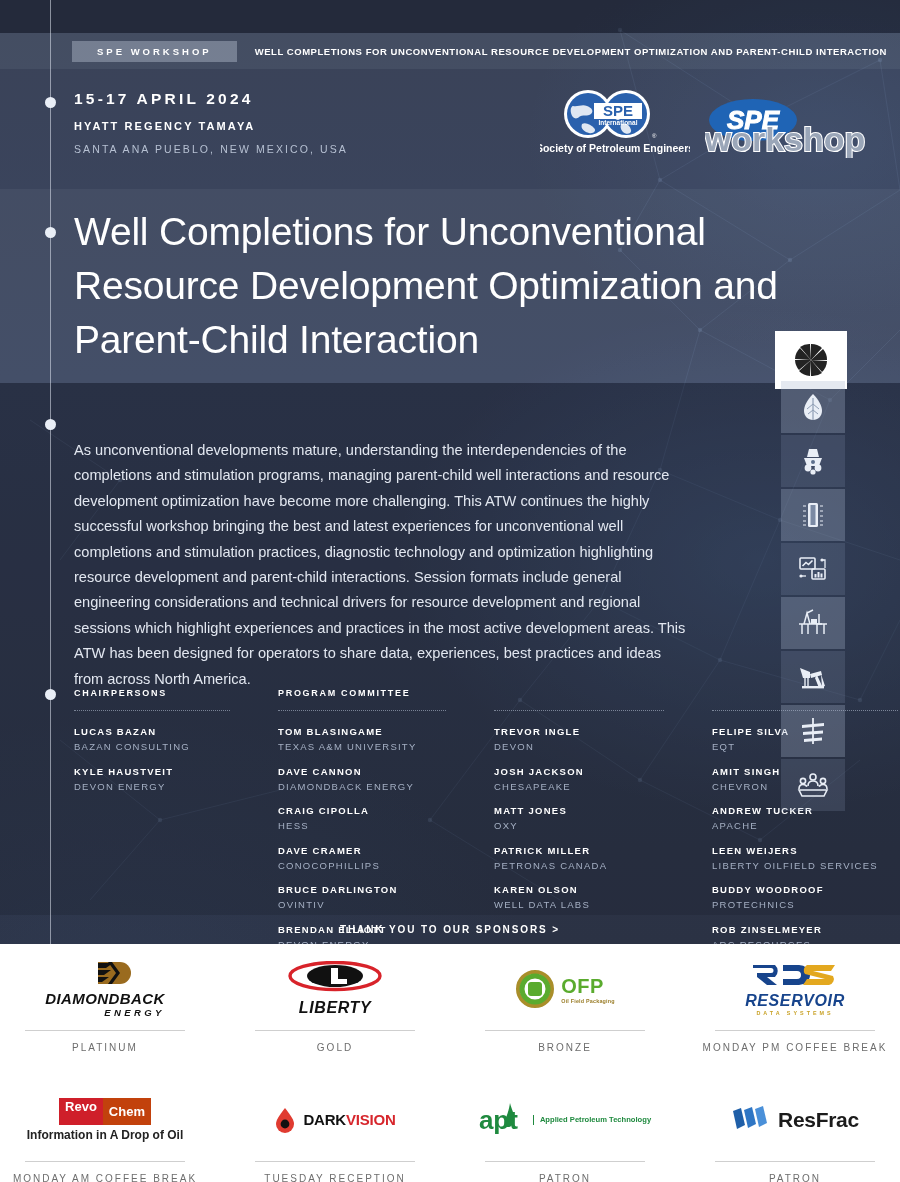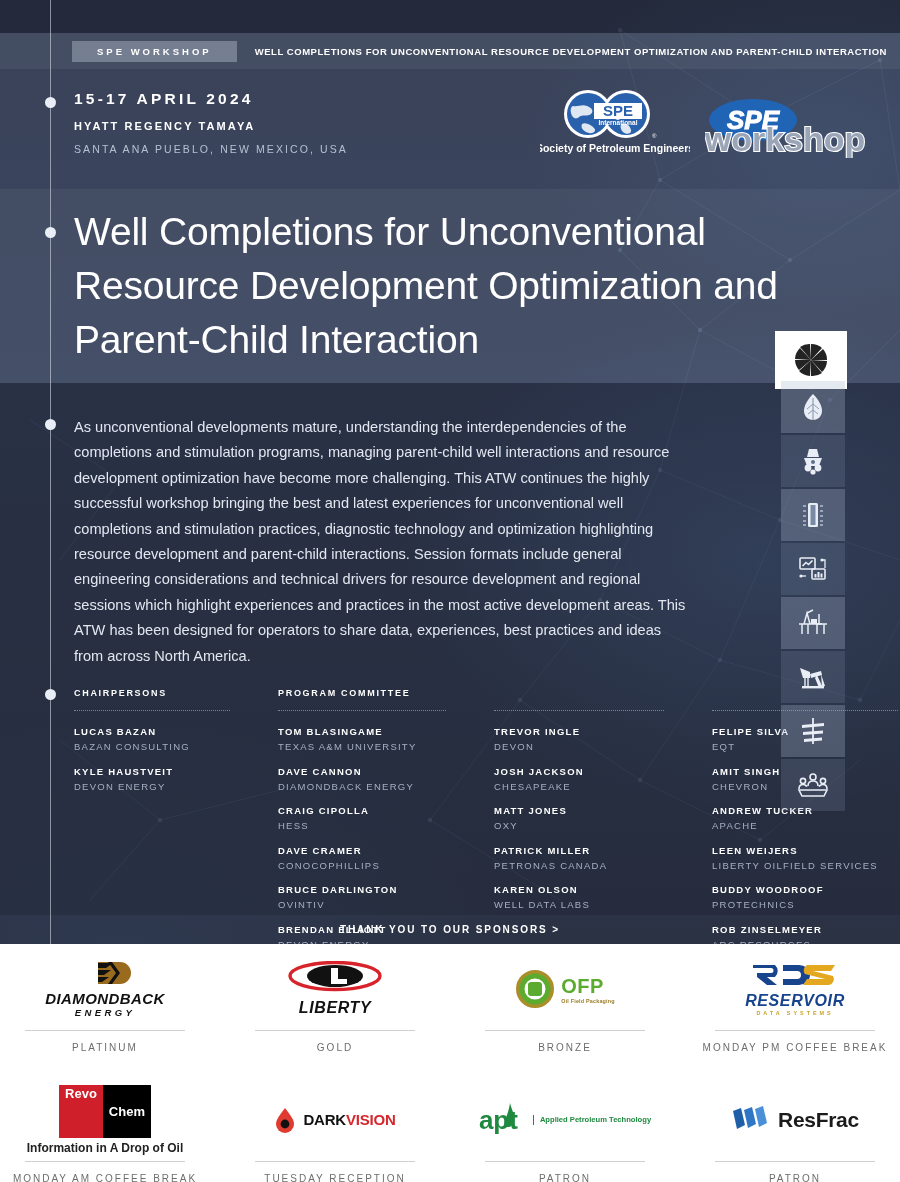--- a/index.html
+++ b/index.html
@@ -57,21 +57,21 @@
   .spe-wk{position:absolute;left:705px;top:96px;width:160px;height:62px;}
 
   
   .title{
     position:absolute;left:74px;top:205px;width:720px;
     color:#ffffff;font-size:39px;line-height:54px;font-weight:300;letter-spacing:-.2px;
   }
 
   
   .para{
-    position:absolute;left:74px;top:415px;width:620px;
+    position:absolute;left:74px;top:438px;width:620px;
     color:#e2e7f0;font-size:14.6px;line-height:25.4px;
   }
 
   
   .committee{position:absolute;left:74px;top:688px;width:680px;}
   .cols{display:flex;gap:48px;}
   .col{flex:0 0 auto;}
   .col.c0{width:156px;}
   .col.c1{width:168px;}
   .col.c2{width:170px;}
@@ -107,28 +107,28 @@
   
   .sponsors{position:absolute;left:0;top:944px;width:900px;height:238px;background:#ffffff;}
   .srow{display:flex;gap:20px;}
   .scell{width:225px;display:flex;flex-direction:column;align-items:center;}
   .slogo{height:74px;display:flex;align-items:center;justify-content:center;padding-top:8px;}
   .sline{width:160px;height:1px;background:#cfcfcf;margin:4px 0 0 0;}
   .stier{color:#6d6d6d;font-size:10px;letter-spacing:2px;margin-top:11px;text-align:center;white-space:nowrap;}
 
   
   .db-word{font-size:15px;font-weight:bold;font-style:italic;letter-spacing:.4px;color:#111;}
-  .db-sub{font-size:9.5px;font-weight:bold;font-style:italic;letter-spacing:3.4px;color:#111;text-align:center;}
+  .db-sub{font-size:9.5px;font-weight:bold;font-style:italic;letter-spacing:3.4px;color:#111;text-align:right;}
   .lib-word{font-size:16px;font-weight:bold;font-style:italic;letter-spacing:.6px;color:#111;}
   .ofp-word{font-size:20px;font-weight:bold;color:#5aab2e;letter-spacing:.5px;}
   .ofp-sub{font-size:5.4px;font-weight:bold;color:#9a7d28;letter-spacing:.2px;}
   .rds-word{font-size:16px;font-weight:bold;font-style:italic;color:#17448c;letter-spacing:.6px;}
   .rds-sub{font-size:5.4px;font-weight:bold;color:#c9a227;letter-spacing:3px;}
   .revo{background:#cf1f2a;color:#fff;font-size:13px;font-weight:bold;padding:1px 6px;}
-  .chem{background:#000000;color:#fff;font-size:13px;font-weight:bold;padding:19px 6px;}
+  .chem{background:#c2410c;color:#fff;font-size:13px;font-weight:bold;padding:6px 6px;}
   .revo-sub{font-size:12px;font-weight:bold;color:#222;margin-top:3px;}
   .dv-dark{font-size:15px;font-weight:bold;color:#111;letter-spacing:-.2px;}
   .dv-red{font-size:15px;font-weight:bold;color:#d7262c;letter-spacing:-.2px;}
   .apt-word{font-size:26px;font-weight:bold;color:#1f8a3f;line-height:26px;}
   .apt-sub{font-size:7.6px;font-weight:bold;color:#1f8a3f;line-height:9.4px;}
   .rf-word{font-size:21px;font-weight:bold;color:#1b1b1b;letter-spacing:-.3px;}
 </style>
 </head>
 <body>
 

